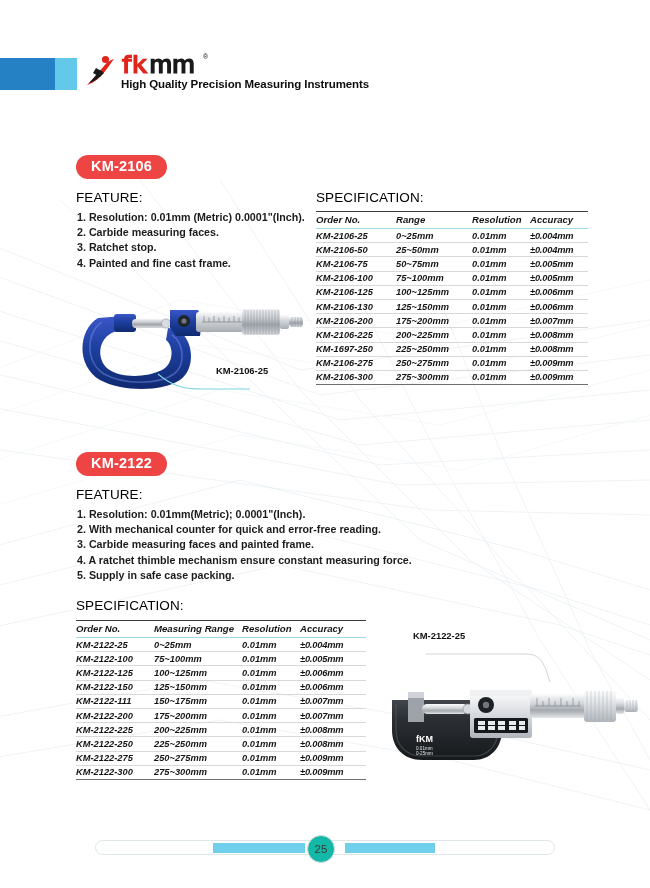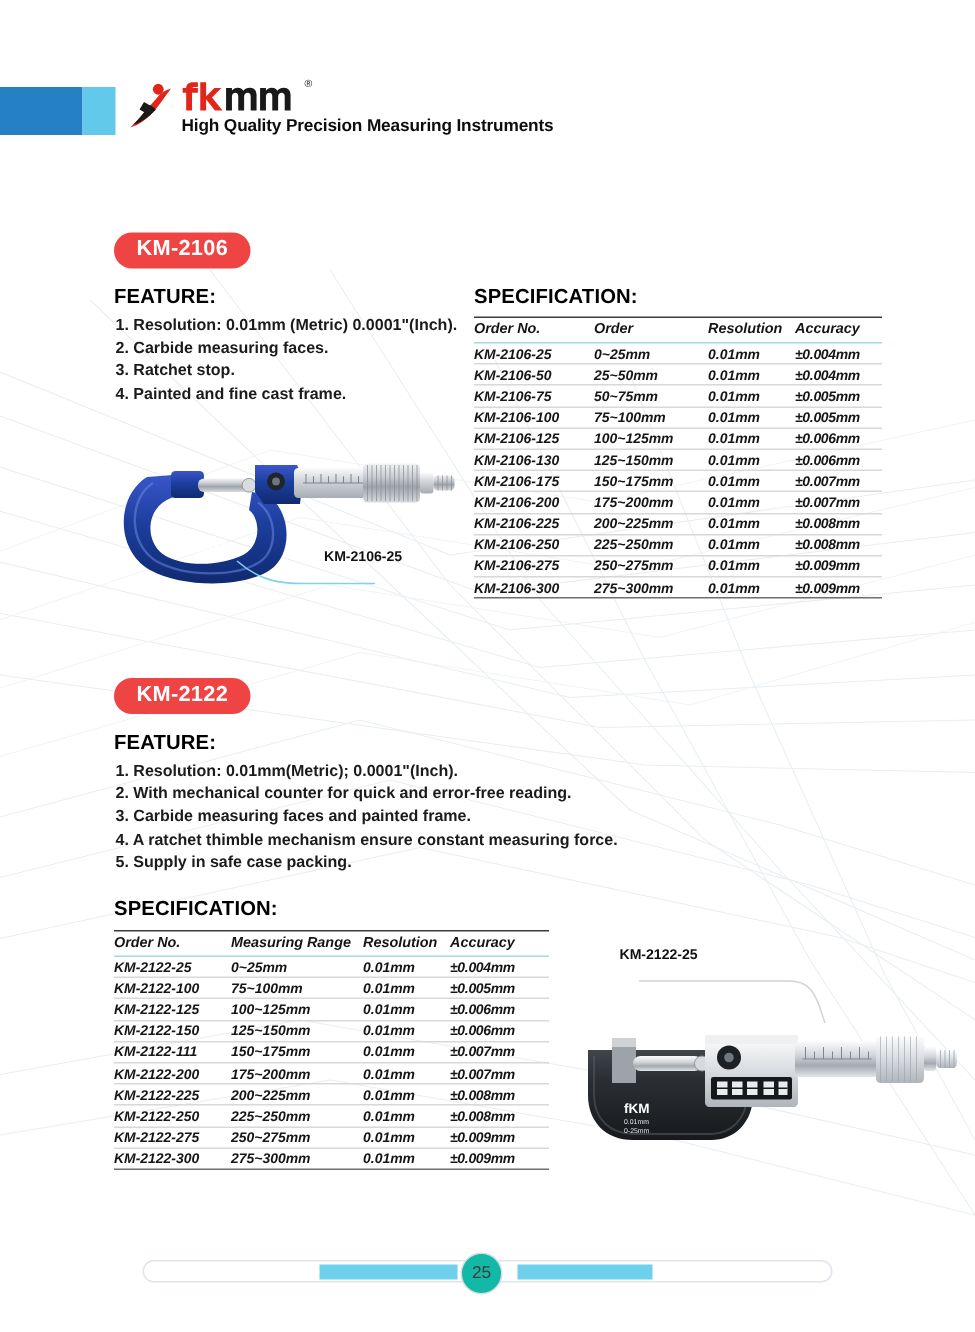--- a/index.html
+++ b/index.html
@@ -85,21 +85,21 @@
     font-size: 14.5px;
     font-weight: bold;
     letter-spacing: 0.2px;
     padding: 4px 15px 5px 15px;
     border-radius: 13px;
     line-height: 1;
   }
 
   .heading {
     font-size: 13.5px;
-    font-weight: bold;
+    font-weight: normal;
     color: #000;
     letter-spacing: 0.1px;
   }
 
   .feature-list {
     margin: 0;
     padding: 0;
     list-style: none;
   }
   .feature-list li {
@@ -260,21 +260,21 @@
     <li>3. Ratchet stop.</li>
     <li>4. Painted and fine cast frame.</li>
   </ul>
 
   <div class="heading" style="position:absolute; left:316px; top:190px;">SPECIFICATION:</div>
 
   <table class="spec" style="position:absolute; left:316px; top:211px; width:272px;">
     <thead>
       <tr>
         <th style="width:80px;">Order No.</th>
-        <th style="width:76px;">Order</th>
+        <th style="width:76px;">Range</th>
         <th style="width:58px;">Resolution</th>
         <th>Accuracy</th>
       </tr>
     </thead>
     <tbody>
       <tr>
           <td>KM-2106-25</td>
           <td>0~25mm</td>
           <td>0.01mm</td>
           <td class="pm">±0.004mm</td>
@@ -303,39 +303,33 @@
           <td>0.01mm</td>
           <td class="pm">±0.006mm</td>
         </tr>
       <tr>
           <td>KM-2106-130</td>
           <td>125~150mm</td>
           <td>0.01mm</td>
           <td class="pm">±0.006mm</td>
         </tr>
       <tr>
-          <td>KM-2106-175</td>
-          <td>150~175mm</td>
-          <td>0.01mm</td>
-          <td class="pm">±0.007mm</td>
-        </tr>
-      <tr>
           <td>KM-2106-200</td>
           <td>175~200mm</td>
           <td>0.01mm</td>
           <td class="pm">±0.007mm</td>
         </tr>
       <tr>
           <td>KM-2106-225</td>
           <td>200~225mm</td>
           <td>0.01mm</td>
           <td class="pm">±0.008mm</td>
         </tr>
       <tr>
-          <td>KM-2106-250</td>
+          <td>KM-1697-250</td>
           <td>225~250mm</td>
           <td>0.01mm</td>
           <td class="pm">±0.008mm</td>
         </tr>
       <tr>
           <td>KM-2106-275</td>
           <td>250~275mm</td>
           <td>0.01mm</td>
           <td class="pm">±0.009mm</td>
         </tr>

